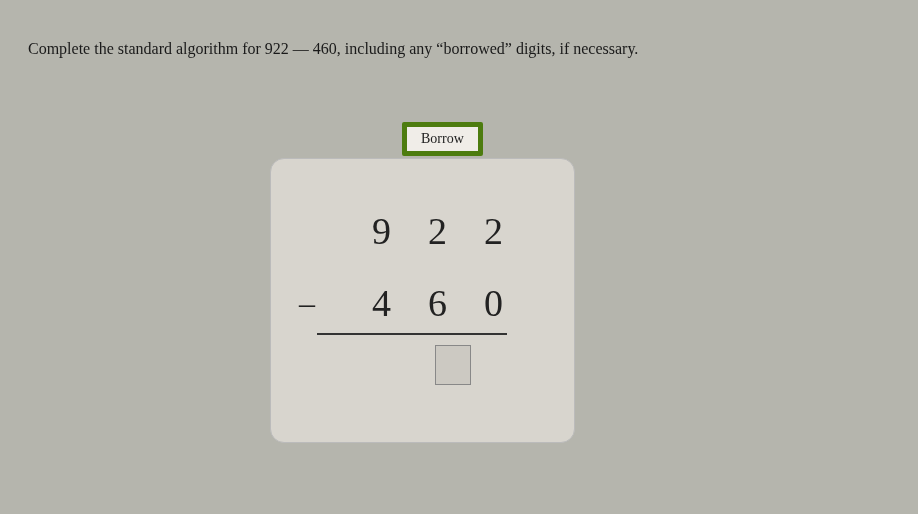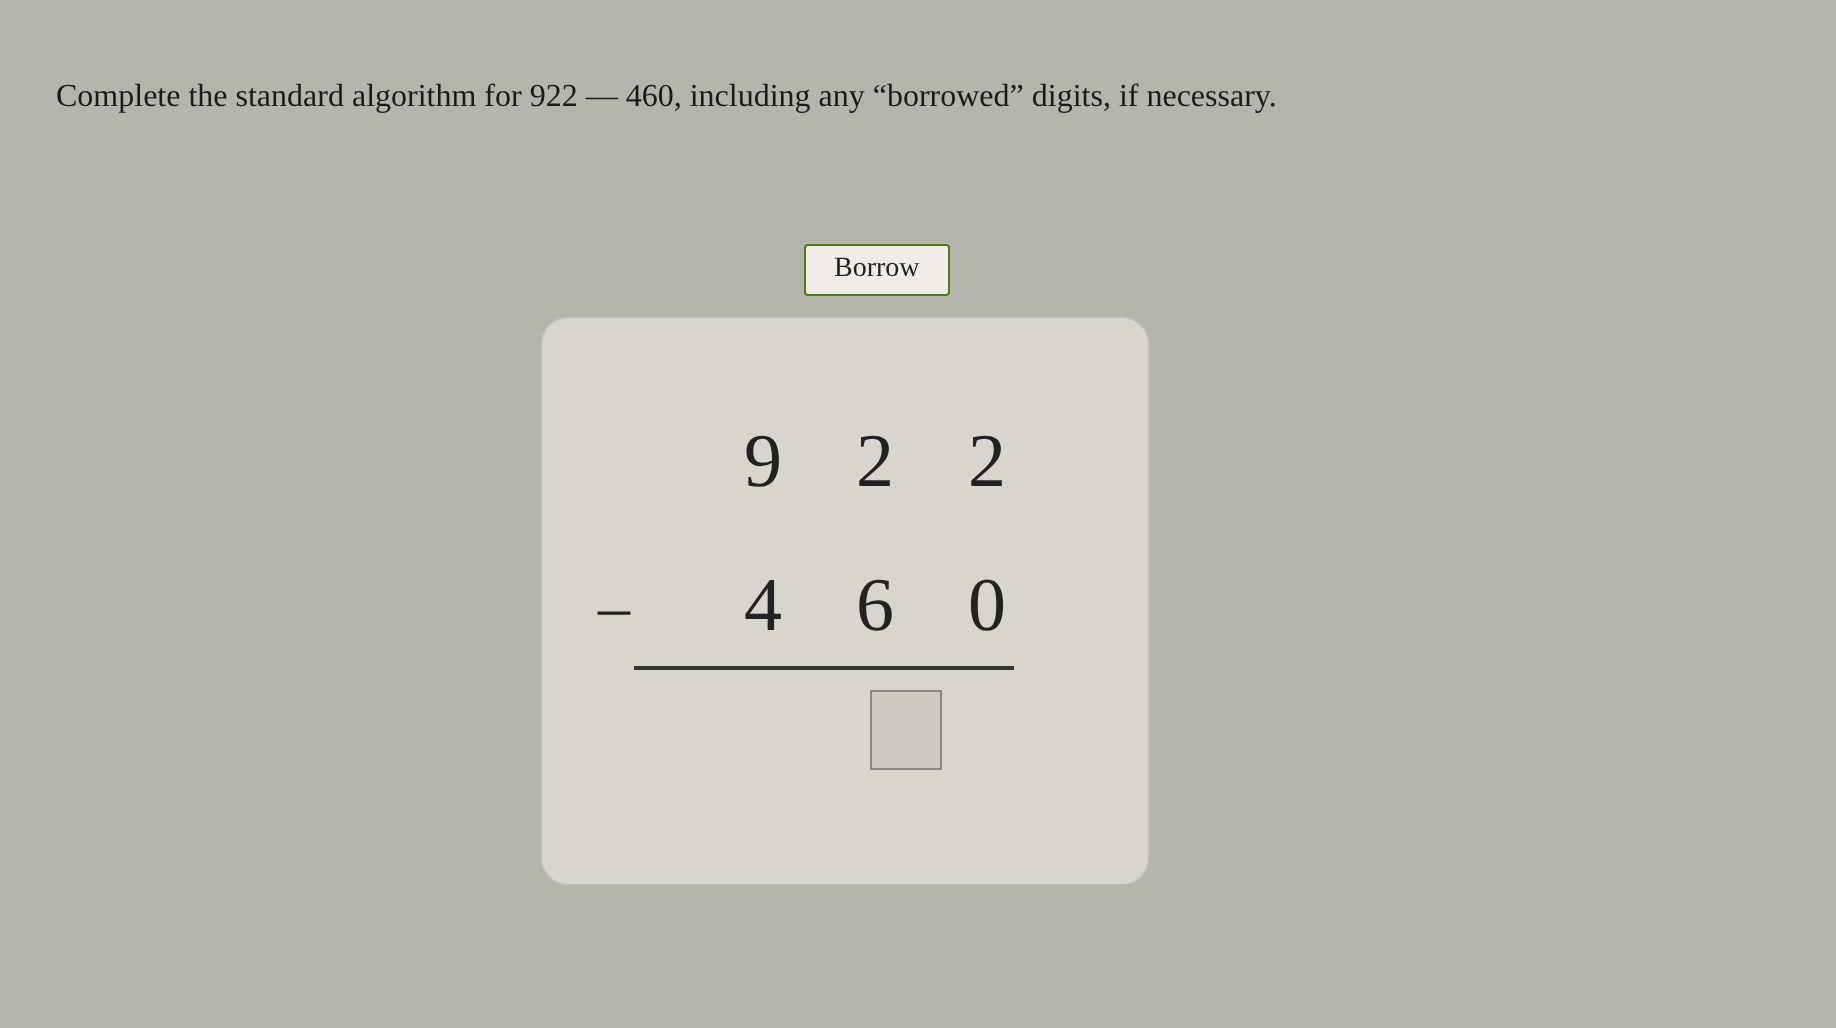--- a/index.html
+++ b/index.html
@@ -27,21 +27,21 @@
       right: 28px;
       font-size: 16px;
       color: #1a1a1a;
       line-height: 1.4;
     }
 
     .borrow-button {
       position: absolute;
       top: 122px;
       left: 402px;
-      border: 1px solid #4d7c0f;
+      border: 5px solid #4d7c0f;
       background: #f0ede8;
       padding: 4px 14px;
       font-size: 14px;
       font-family: Georgia, serif;
       color: #222;
       cursor: pointer;
       border-radius: 2px;
     }
 
     .calculation-box {

